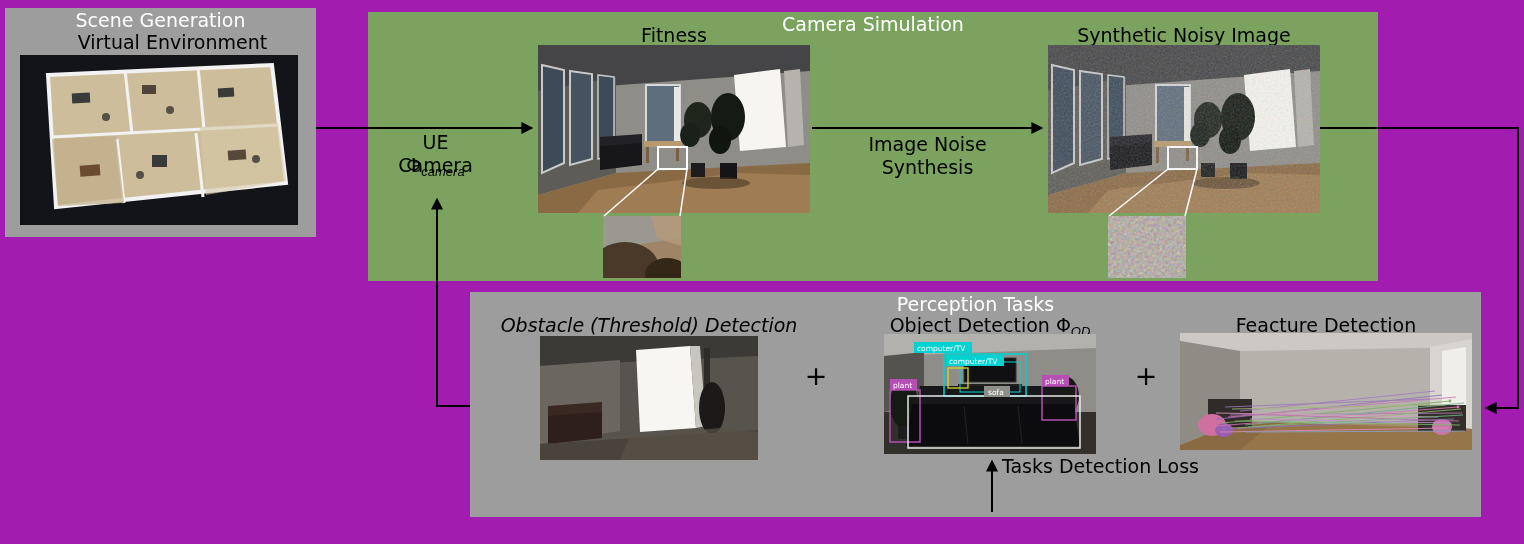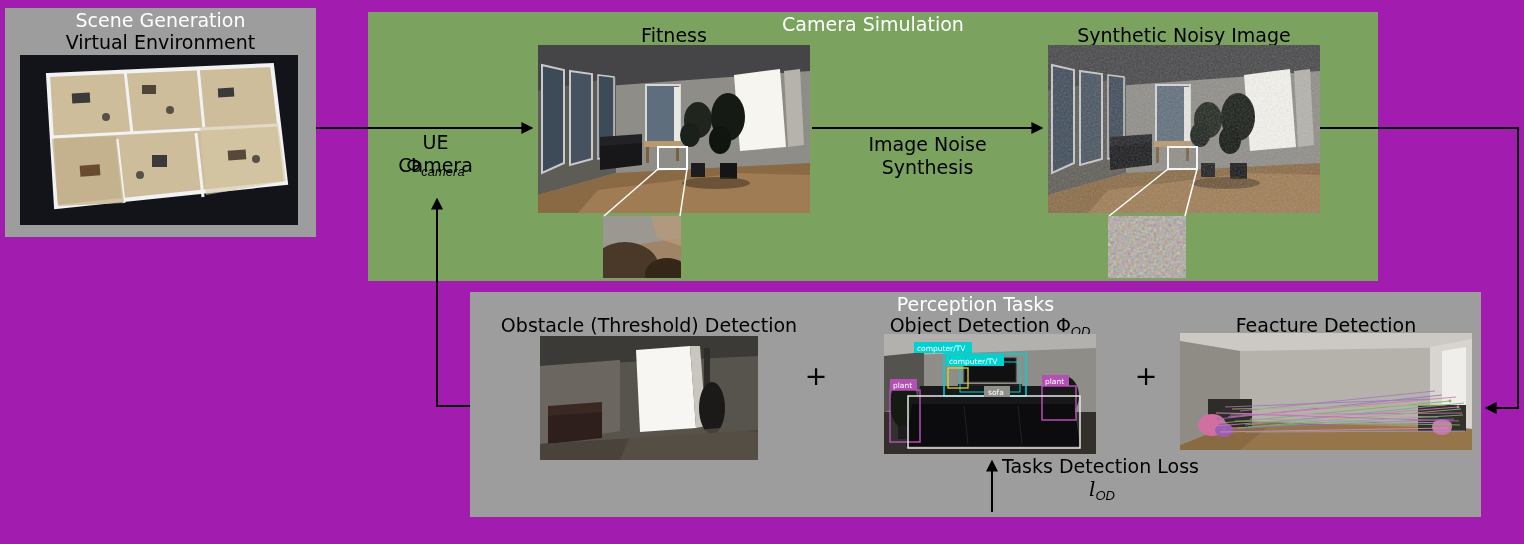--- a/index.html
+++ b/index.html
@@ -73,21 +73,21 @@
         <rect x="182" y="118" width="17" height="16" fill="#151517"></rect>
         <ellipse cx="178" cy="138" rx="34" ry="6" fill="#4a3824" opacity="0.6"></ellipse>
 
         <rect x="120" y="102" width="29" height="22" fill="none" stroke="#ffffff" stroke-width="2"></rect>
       </g>
     </defs>
   </svg>
 
   <div class="panel scene-box" style="left:5px;top:8px;width:311px;height:229px;"></div>
   <div class="abs title white-title" style="left:5px;top:9px;width:311px;">Scene Generation</div>
-  <div class="abs title" style="left:5px;top:31px;width:311px;">Virtual Environment</div>
+  <div class="abs title" style="left:5px;top:31px;width:311px;padding-left:12px;">Virtual Environment</div>
 
   <svg class="abs" style="left:20px;top:55px;" width="278" height="170" viewBox="0 0 278 170">
     <rect width="278" height="170" fill="#13131a"></rect>
     <polygon points="28,20 252,10 266,128 36,152" fill="#cdbd9a" stroke="#f2f2f2" stroke-width="4"></polygon>
     <line x1="32" y1="82" x2="260" y2="70" stroke="#f2f2f2" stroke-width="3"></line>
     <line x1="105" y1="15" x2="112" y2="79" stroke="#f2f2f2" stroke-width="3"></line>
     <line x1="178" y1="12" x2="184" y2="74" stroke="#f2f2f2" stroke-width="3"></line>
     <line x1="97" y1="84" x2="104" y2="148" stroke="#f2f2f2" stroke-width="3"></line>
     <line x1="176" y1="78" x2="183" y2="142" stroke="#f2f2f2" stroke-width="3"></line>
     <polygon points="32,84 96,81 104,148 38,151" fill="#bfae88" opacity="0.7"></polygon>
@@ -136,21 +136,21 @@
     <span>Synthesis</span>
   </div>
   <div class="abs lbl" style="left:383px;top:154px;width:105px;">
     <span class="phi">Φ</span><span class="sub">camera</span>
   </div>
 
 
   <div class="panel perception-box" style="left:470px;top:292px;width:1011px;height:225px;"></div>
   <div class="abs title white-title" style="left:470px;top:293px;width:1011px;">Perception Tasks</div>
 
-  <div class="abs lbl" style="left:489px;top:314px;width:320px;">Obstacle (Threshold) Detection</div>
+  <div class="abs lbl" style="left:489px;top:314px;width:320px;font-style:italic;">Obstacle (Threshold) Detection</div>
   <svg class="abs" style="left:540px;top:336px;" width="218" height="124" viewBox="0 0 218 124">
     <rect width="218" height="124" fill="#57534d"></rect>
     <polygon points="0,0 218,0 218,20 0,30" fill="#3c3a36"></polygon>
     <polygon points="0,30 80,24 80,95 0,108" fill="#6b6760"></polygon>
     <polygon points="96,14 150,10 156,92 100,96" fill="#f7f6f2"></polygon>
     <polygon points="150,10 160,10 166,90 156,92" fill="#c9c6c0"></polygon>
     <rect x="164" y="12" width="6" height="82" fill="#2e2c29"></rect>
     <ellipse cx="172" cy="72" rx="13" ry="26" fill="#1c1a18"></ellipse>
     <polygon points="8,78 62,74 62,102 8,108" fill="#2e1f1c"></polygon>
     <polygon points="8,70 62,66 62,76 8,80" fill="#3a2823"></polygon>
@@ -243,23 +243,20 @@
       <line x1="45" y1="74" x2="250" y2="66" stroke="#9878b8"></line>
       <line x1="68" y1="94" x2="283" y2="82" stroke="#78b088"></line>
     </g>
     <circle cx="38" cy="86" r="1.4" fill="#9a6fb8"></circle>
     <circle cx="270" cy="68" r="1.4" fill="#7fae5f"></circle>
     <circle cx="278" cy="74" r="1.4" fill="#d078b0"></circle>
     <circle cx="44" cy="96" r="1.4" fill="#8f6fb8"></circle>
   </svg>
 
   <div class="abs lbl-left" style="left:1002px;top:455px;">Tasks Detection Loss</div>
-  <div class="abs lbl" style="left:1002px;top:478px;width:200px;">
-    <span class="math" style="font-size:20px;">l</span><span class="sub">OD</span>
-  </div>
 
   <svg class="overlay" width="1524" height="544" viewBox="0 0 1524 544">
     <g stroke="#000" stroke-width="2" fill="none">
       <path d="M316 128 H531" marker-end="url(#arrowhead)"></path>
       <path d="M812 128 H1041" marker-end="url(#arrowhead)"></path>
       <path d="M1320 128 H1518 V408 H1487" marker-end="url(#arrowhead)"></path>
       <path d="M470 406 H437 V200" marker-end="url(#arrowhead)"></path>
       <path d="M992 512 V462" marker-end="url(#arrowhead)"></path>
     </g>
     <g stroke="#ffffff" stroke-width="1.5">

